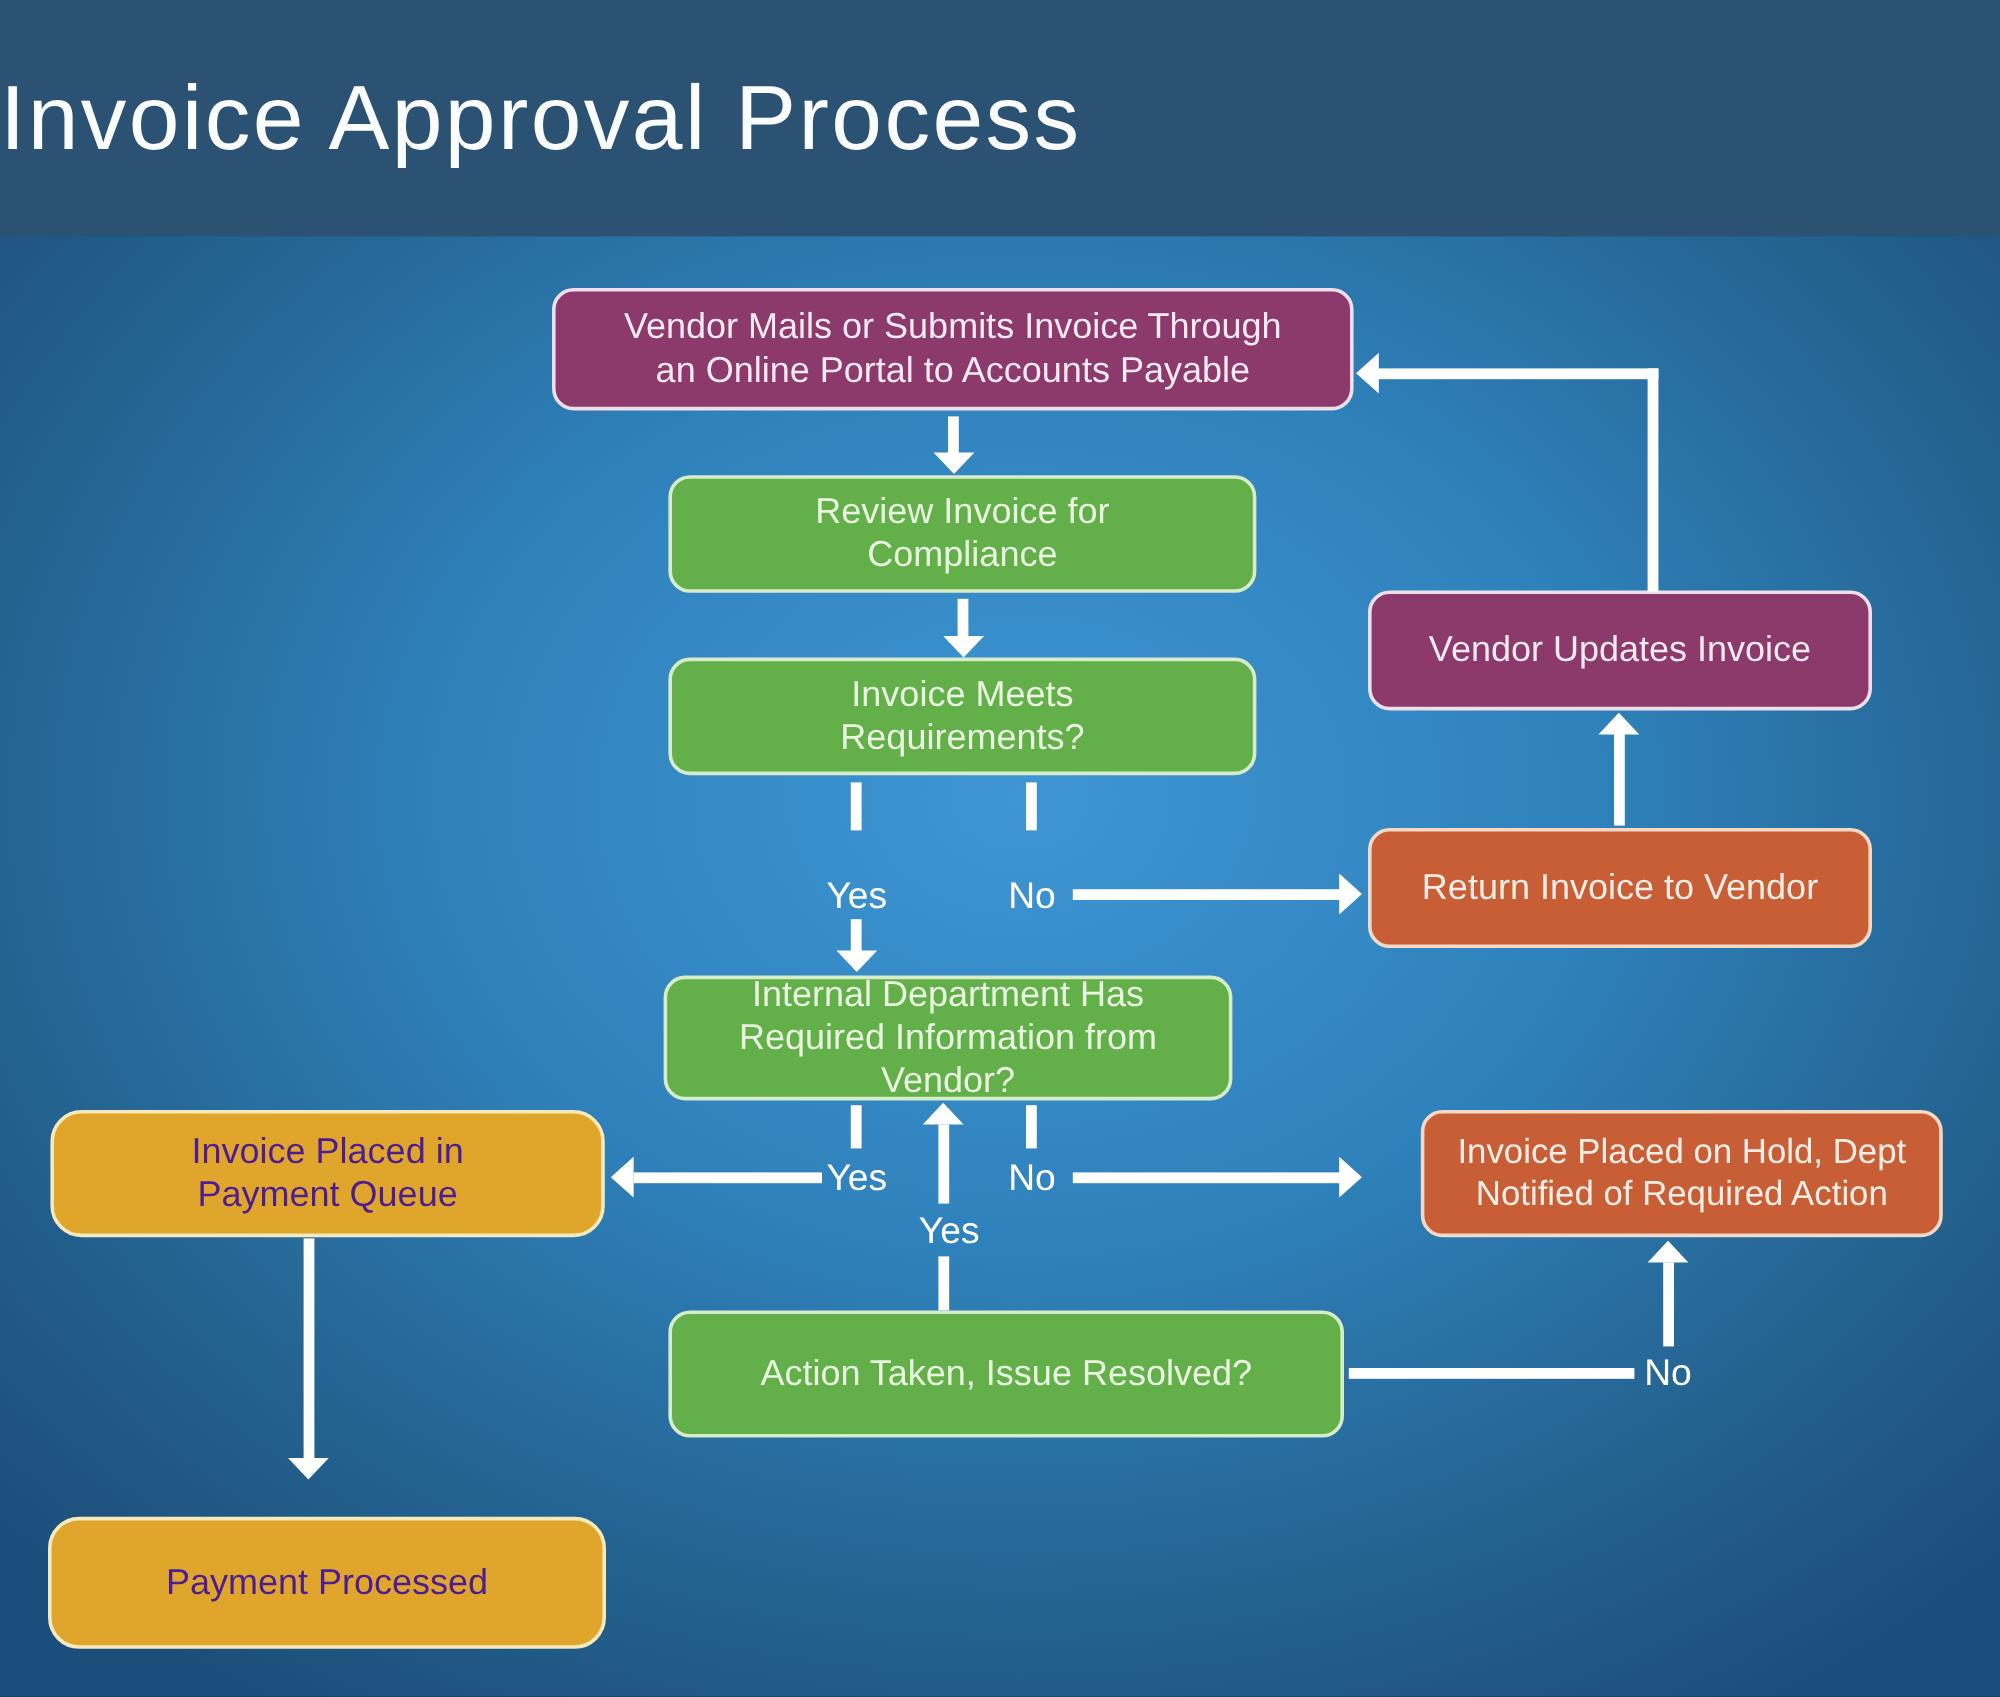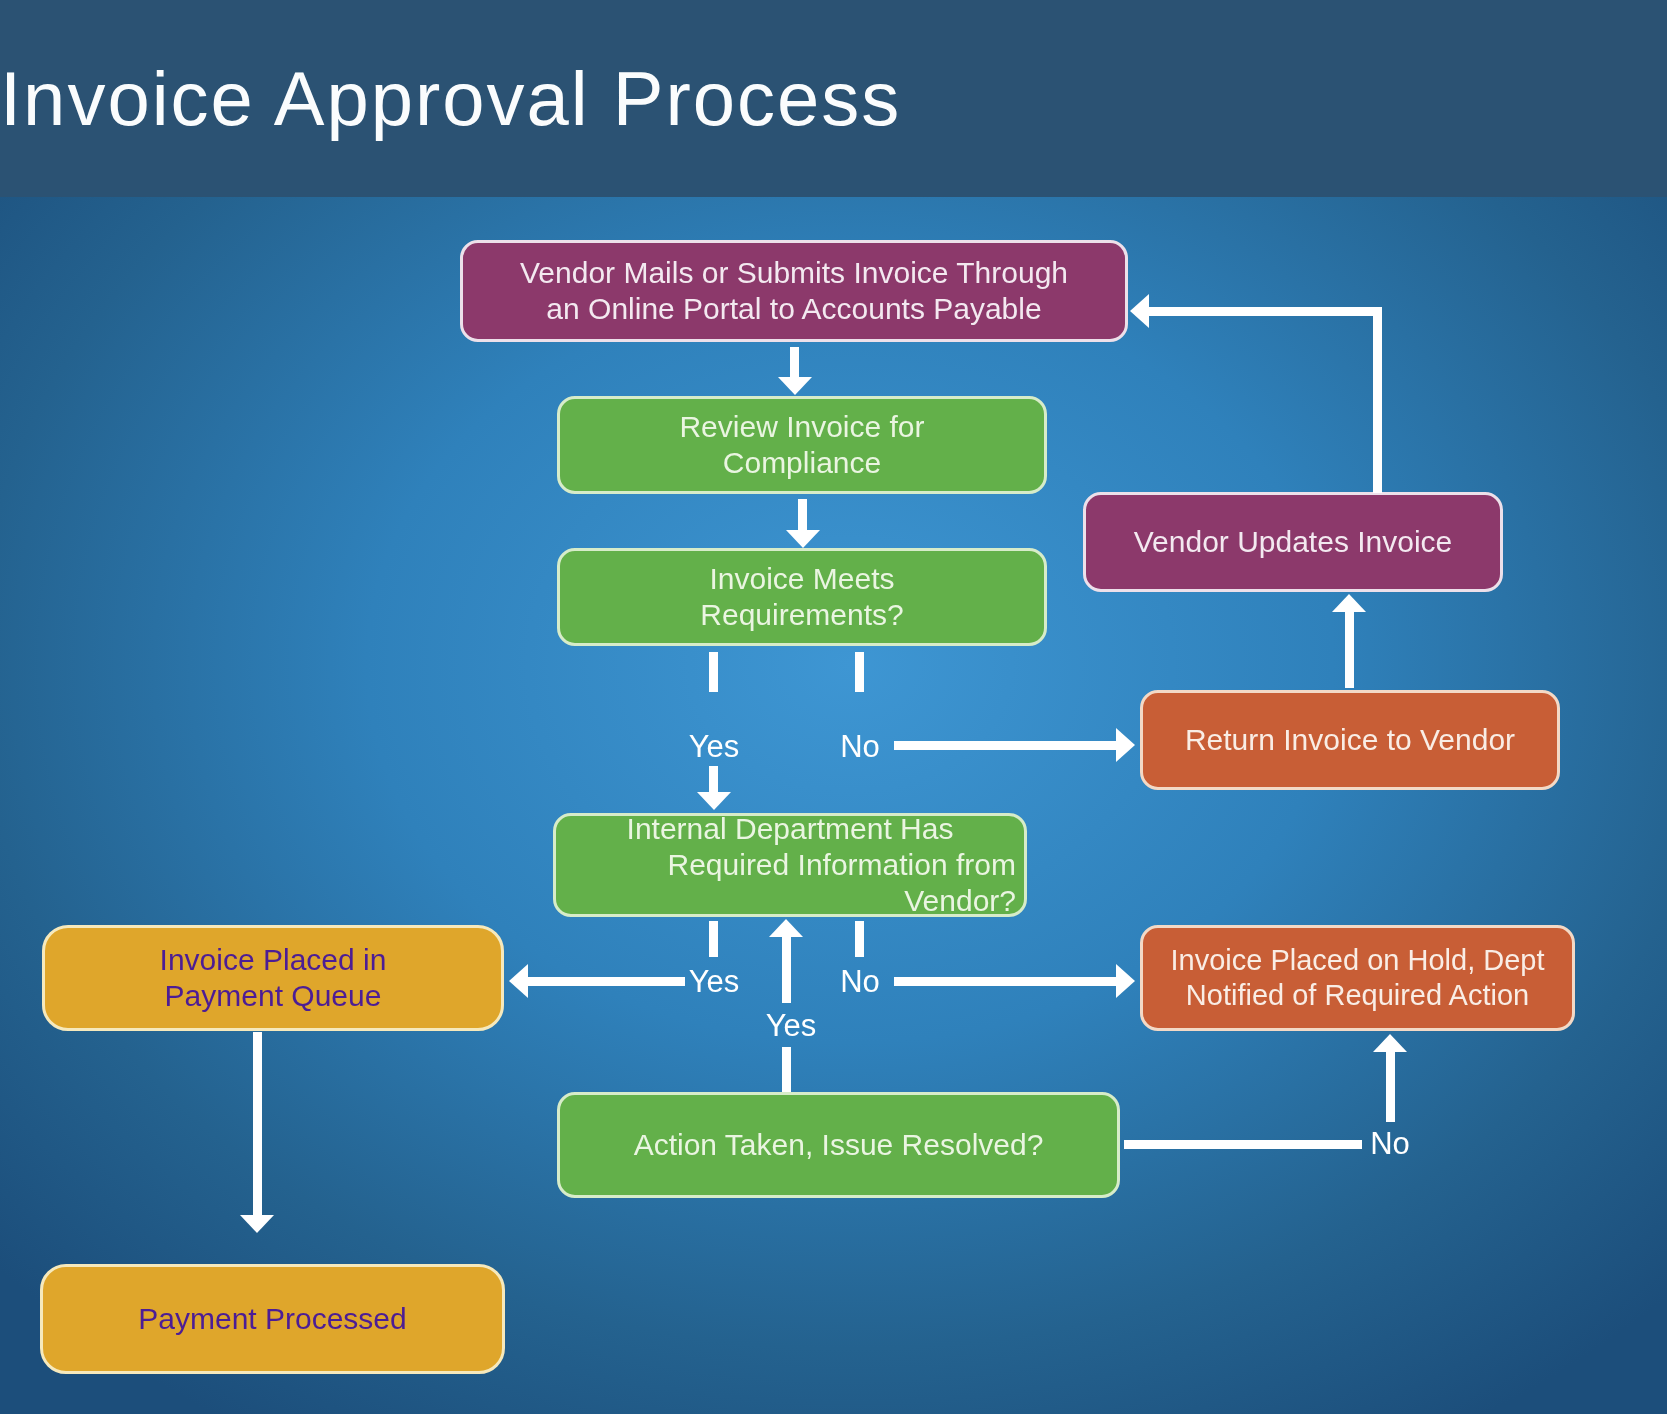--- a/index.html
+++ b/index.html
@@ -36,25 +36,25 @@
   }
   .node.purple{border-color:#EDE0EA;color:#F3E9F0;justify-content:center;}
   .node.green {border-color:#D7ECC9;color:#EAF5E1;}
   .node.orange{border-color:#F3D9C6;color:#F9EDE5;}
   .node.yellow{border-color:#F6E9BC;color:#4c1d95;border-radius:26px;}
 
   
   #n-vendor-submits    {left:460px; top:240px; width:668px; height:102px;}
   #n-review-invoice    {left:557px; top:396px; width:490px; height:98px;}
   #n-meets-requirements{left:557px; top:548px; width:490px; height:98px;}
-  #n-vendor-updates    {left:1083px;top:492px; width:420px; height:100px;}
+  #n-vendor-updates    {left:1140px;top:492px; width:420px; height:100px;}
   #n-return-invoice    {left:1140px;top:690px; width:420px; height:100px;}
-  #n-internal-dept     {left:553px; top:813px; width:474px; height:104px;text-align:right;}
+  #n-internal-dept     {left:553px; top:813px; width:474px; height:104px;}
   #n-payment-queue     {left:42px;  top:925px; width:462px; height:106px;}
-  #n-on-hold           {left:1140px;top:925px; width:435px; height:106px; font-size:29px;}
+  #n-on-hold           {left:1184px;top:925px; width:435px; height:106px; font-size:29px;}
   #n-action-taken      {left:557px; top:1092px;width:563px; height:106px;}
   #n-payment-processed {left:40px;  top:1243px;width:465px; height:110px;margin-top:21px;}
 
   
   .seg{position:absolute;background:#FFFFFF;}
   .tri{position:absolute;width:0;height:0;}
   .tri.down {border-left:17px solid transparent;border-right:17px solid transparent;border-top:18px solid #FFFFFF;}
   .tri.up   {border-left:17px solid transparent;border-right:17px solid transparent;border-bottom:18px solid #FFFFFF;}
   .tri.left {border-top:17px solid transparent;border-bottom:17px solid transparent;border-right:19px solid #FFFFFF;}
   .tri.right{border-top:17px solid transparent;border-bottom:17px solid transparent;border-left:19px solid #FFFFFF;}

